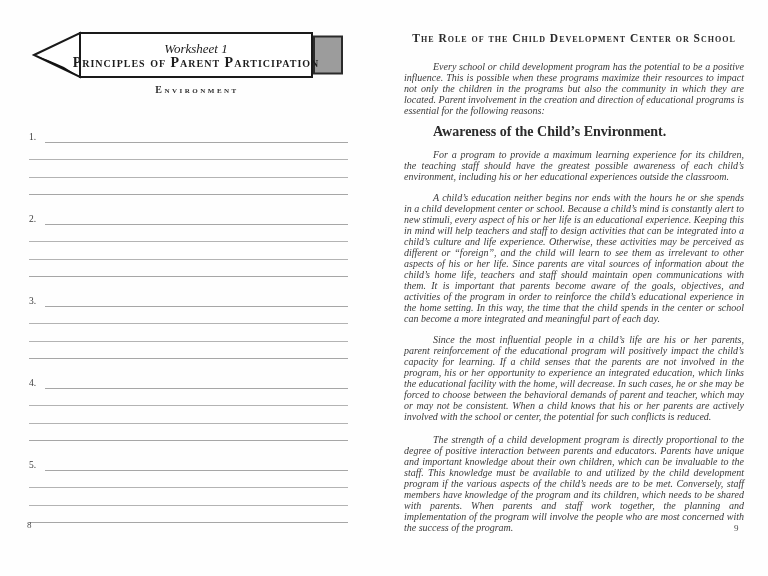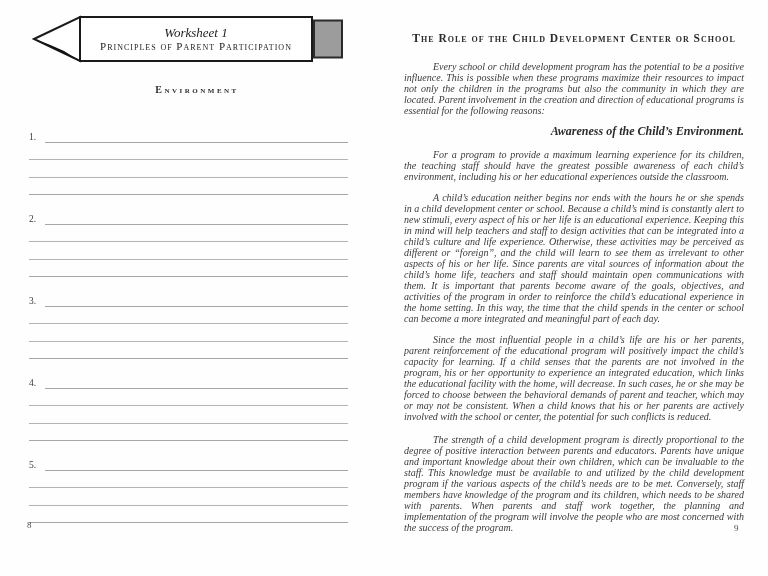--- a/index.html
+++ b/index.html
@@ -6,29 +6,29 @@
   body {
     width: 768px; height: 576px;
     background: #fefefe;
     font-family: "Liberation Serif", "DejaVu Serif", serif;
     overflow: hidden;
   }
   .spread { display: flex; width: 768px; height: 576px; }
   .page { position: relative; width: 384px; height: 576px; }
 
   
-  .pencil-banner { position: absolute; left: 30px; top: 14px; width: 316px; height: 50px; }
+  .pencil-banner { position: absolute; left: 30px; top: 30px; width: 316px; height: 50px; }
   .pencil-banner svg { position: absolute; left: 0; top: 0; }
   .banner-text {
     position: absolute; left: 50px; top: 3px; width: 232px; height: 44px;
     display: flex; flex-direction: column; justify-content: center; align-items: center;
   }
   .banner-title { font-style: italic; font-size: 13px; line-height: 15px; color: #1c1c1c; }
   .banner-subtitle {
-    font-variant: small-caps; font-weight: normal; font-size: 11px; line-height: 13px;
+    font-variant: small-caps; font-weight: bold; font-size: 14px; line-height: 13px;
     letter-spacing: 1px; color: #1c1c1c; white-space: nowrap;
   }
   .instr-heading {
     position: absolute; left: 29px; top: 84px; width: 336px; text-align: center;
     font-variant: small-caps; font-weight: bold; font-size: 10px; letter-spacing: 2.5px;
     color: #2e2e2e;
   }
   .instr-text {
     position: absolute; left: 29px; top: 97px; width: 336px; margin: 0;
     font-size: 9px; line-height: 12.3px; text-align: justify; color: #3a3a3a;
@@ -52,22 +52,22 @@
     font-size: 11.5px; letter-spacing: 1px; color: #2b2b2b; white-space: nowrap;
   }
   .text-block { position: absolute; left: 20px; top: 61px; width: 340px; }
   .para {
     margin: 10px 0 0; font-size: 10px; line-height: 11px;
     text-align: justify; text-indent: 29px; color: #3a3a3a; font-style: italic;
   }
   .para.first { margin-top: 0; }
   .para.after-heading { margin-top: 12px; }
   .subheading {
-    margin: 10px 0 0 29px; font-size: 12px; line-height: 11px;
-    font-weight: bold; font-style: italic; color: #2b2b2b; text-align: right;
+    margin: 10px 0 0 29px; font-size: 14px; line-height: 11px;
+    font-weight: bold; color: #2b2b2b;
   }
 </style>
 </head>
 <body>
 
 <div class="spread">
 
   <div class="page">
 
     <div class="pencil-banner">

